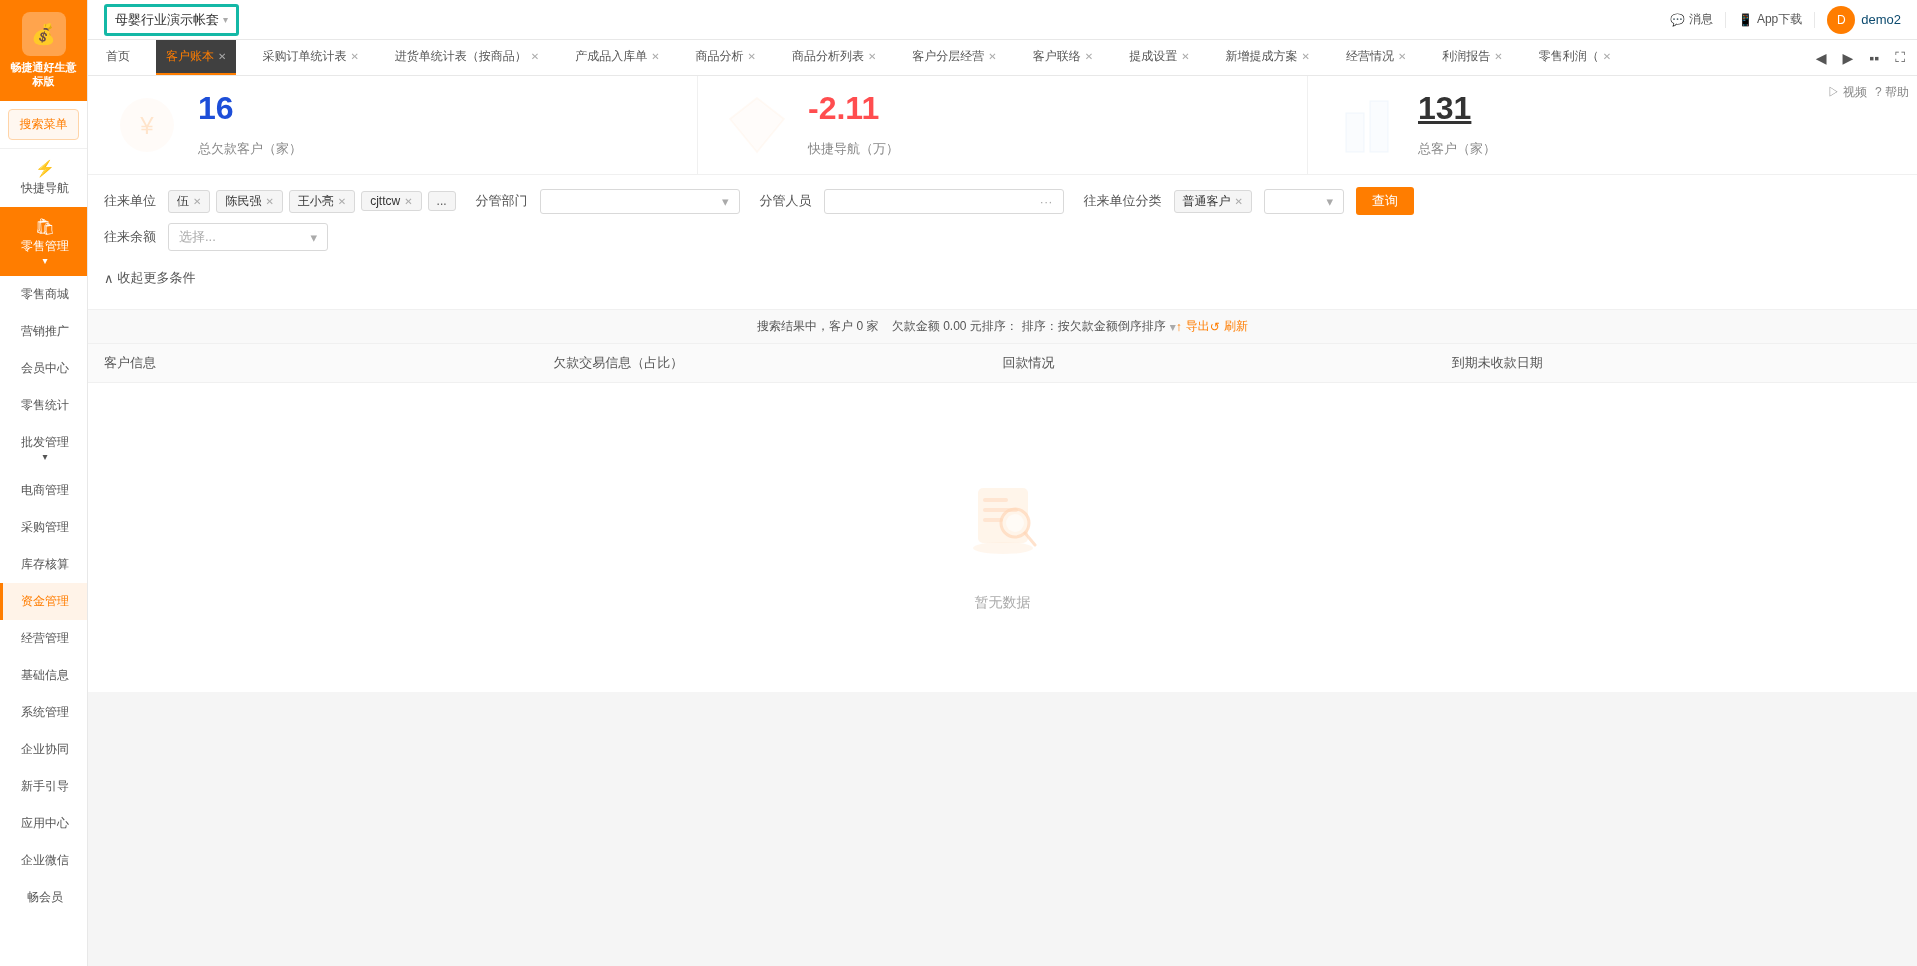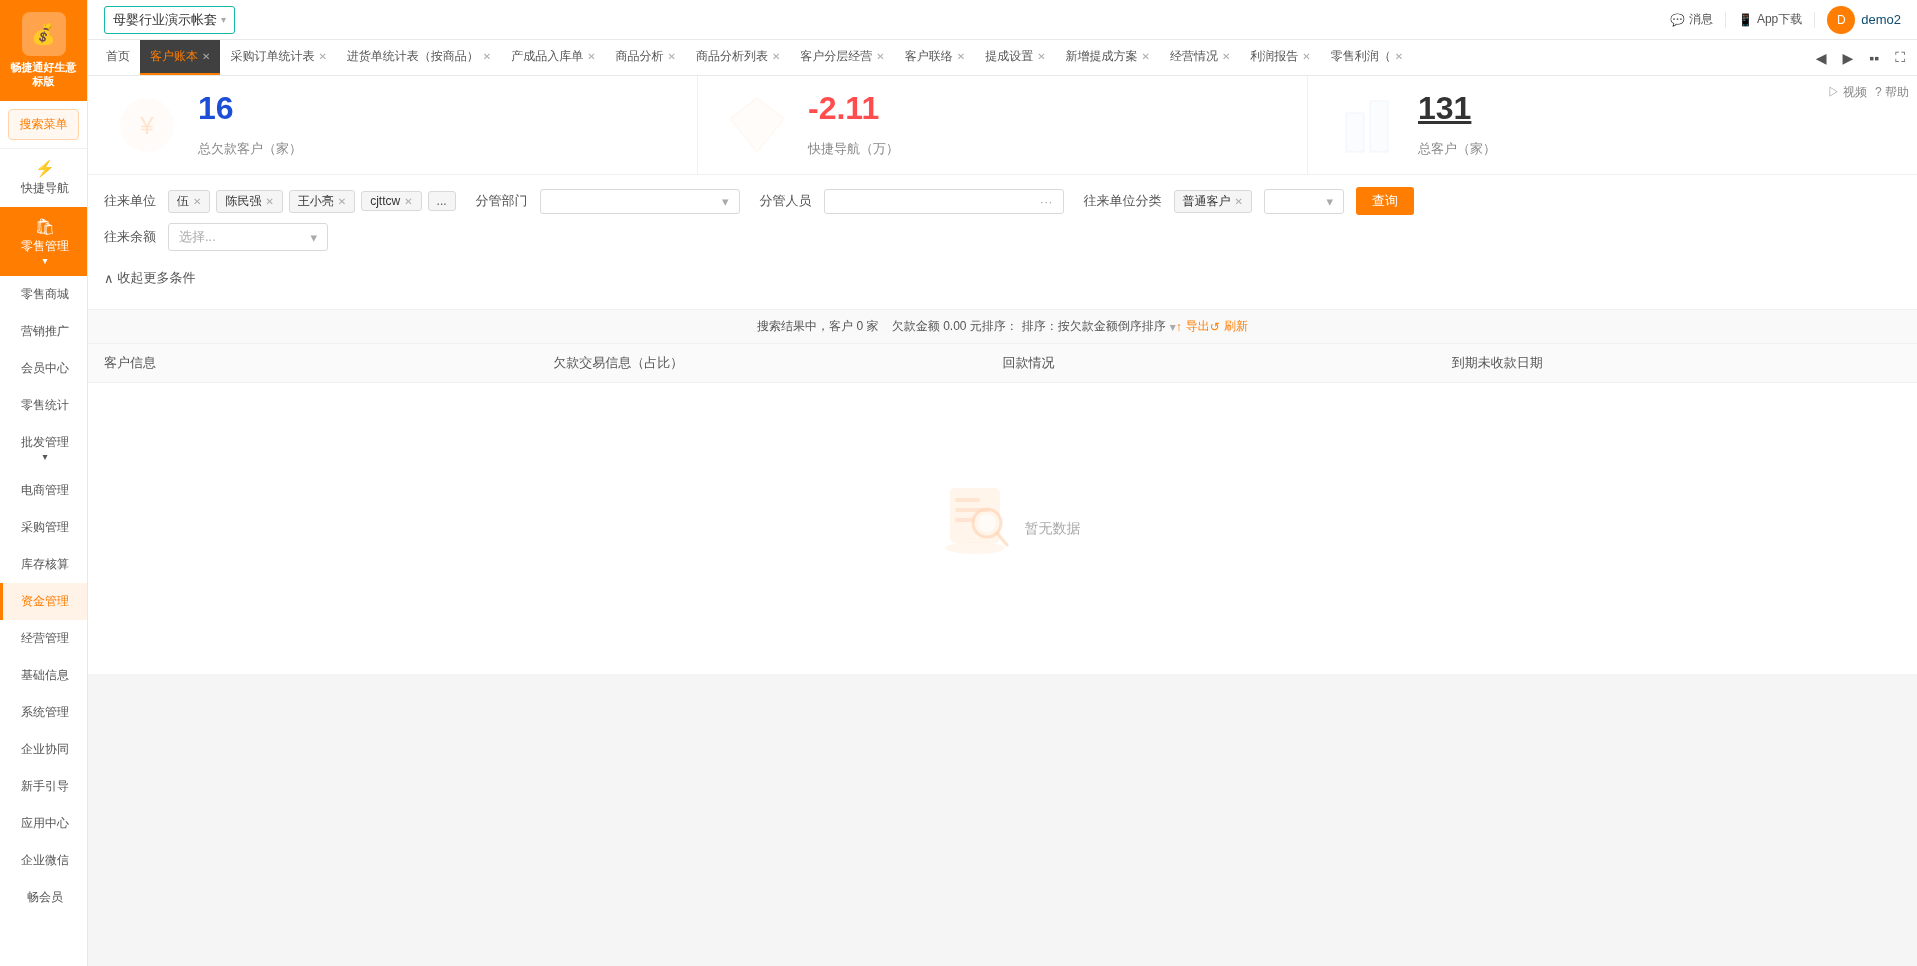--- a/index.html
+++ b/index.html
@@ -13,21 +13,21 @@
     .sidebar-search { padding: 8px; border-bottom: 1px solid #f0f0f0; }
     .sidebar-search-btn { width: 100%; padding: 6px 4px; background: #fff7f0; border: 1px solid #ffd4a8; border-radius: 4px; color: #ff7d00; font-size: 12px; cursor: pointer; text-align: center; }
     .sidebar-nav-item { padding: 10px 4px; text-align: center; cursor: pointer; color: #555; font-size: 12px; border-left: 3px solid transparent; }
     .sidebar-nav-item.active { background: #ff7d00; color: #fff; border-left-color: #ff7d00; }
     .sidebar-nav-item.active-sub { background: #fff3e8; color: #ff7d00; border-left: 3px solid #ff7d00; }
     .sidebar-nav-item .nav-icon { font-size: 16px; margin-bottom: 2px; }
     .sidebar-nav-item .nav-arrow { font-size: 10px; }
 
     
     .topbar { background: #fff; border-bottom: 1px solid #e8e8e8; display: flex; align-items: center; padding: 0 8px; height: 36px; flex-shrink: 0; }
-    .topbar-tabs { display: flex; align-items: center; flex: 1; overflow: hidden; gap: 0; }
+    .topbar-tabs { display: flex; align-items: center; flex: 1; overflow: hidden; gap: 16px; }
     .tab { padding: 8px 10px; font-size: 12px; color: #555; cursor: pointer; white-space: nowrap; border-bottom: 2px solid transparent; display: flex; align-items: center; gap: 4px; flex-shrink: 0; }
     .tab.active { color: #ff7d00; border-bottom-color: #ff7d00; background: #404040; }
     .tab .tab-close { color: #aaa; font-size: 10px; cursor: pointer; }
     .topbar-right { display: flex; align-items: center; gap: 8px; flex-shrink: 0; margin-left: auto; }
     .topbar-more { padding: 4px; cursor: pointer; color: #555; font-size: 14px; }
     .header-right { display: flex; align-items: center; gap: 12px; flex-shrink: 0; }
     .header-right-btn { display: flex; align-items: center; gap: 4px; font-size: 12px; color: #555; cursor: pointer; }
     .header-user { display: flex; align-items: center; gap: 6px; cursor: pointer; }
     .header-avatar { width: 28px; height: 28px; border-radius: 50%; background: #ff7d00; display: flex; align-items: center; justify-content: center; color: #fff; font-size: 12px; }
     .header-username { font-size: 13px; color: #0c4a6e; }
@@ -68,27 +68,27 @@
     
     .results-bar { display: flex; align-items: center; justify-content: center; padding: 8px 16px; background: #f9f9f9; border-bottom: 1px solid #f0f0f0; font-size: 12px; color: #555; }
     .results-info { display: flex; gap: 16px; }
     .results-actions { display: flex; align-items: center; gap: 0; }
     .results-sort { display: flex; align-items: center; gap: 4px; cursor: pointer; color: #555; }
     .results-action-btn { display: flex; align-items: center; gap: 4px; color: #ff7d00; cursor: pointer; }
 
     
     .table-container { background: #fff; }
     .table-header { display: grid; grid-template-columns: 2fr 2fr 2fr 2fr; padding: 10px 16px; background: #fafafa; border-bottom: 1px solid #f0f0f0; font-size: 13px; color: #555; font-weight: 500; }
-    .empty-area { display: flex; flex-direction: row; align-items: center; justify-content: center; padding: 80px 0; }
+    .empty-area { display: flex; flex-direction: column; align-items: center; justify-content: center; padding: 80px 0; }
     .empty-icon { font-size: 80px; opacity: 0.4; margin-bottom: 12px; }
     .empty-text { font-size: 14px; color: #aaa; }
 
     
     .global-header { background: #fff; height: 40px; display: flex; align-items: center; padding: 0 16px; border-bottom: 1px solid #e8e8e8; flex-shrink: 0; gap: 12px; }
-    .store-selector { display: flex; align-items: center; gap: 4px; font-size: 13px; color: #333; padding: 4px 8px; border: 1px solid #14b8a6; border-radius: 3px; cursor: pointer; }
+    .store-selector { display: flex; align-items: center; gap: 4px; font-size: 13px; color: #333; padding: 4px 8px; border: 3px solid #14b8a6; border-radius: 3px; cursor: pointer; }
     .divider-v { width: 1px; height: 16px; background: #e8e8e8; }
 
     .right-side { display: flex; flex-direction: column; flex: 1; overflow: hidden; }
   </style>
 </head>
 <body>
 
 <div class="sidebar">
   <div class="sidebar-logo">
     <div class="logo-icon">💰</div>

